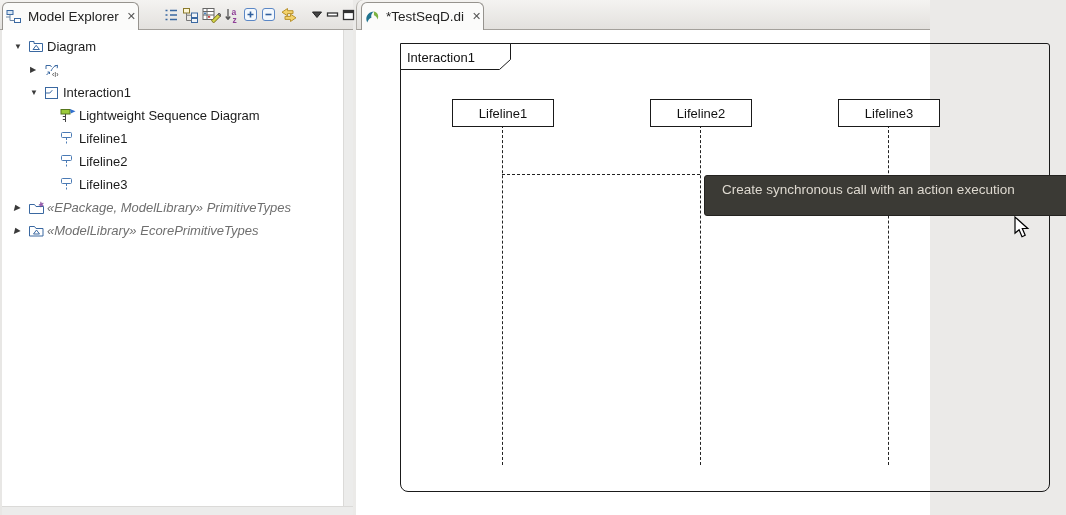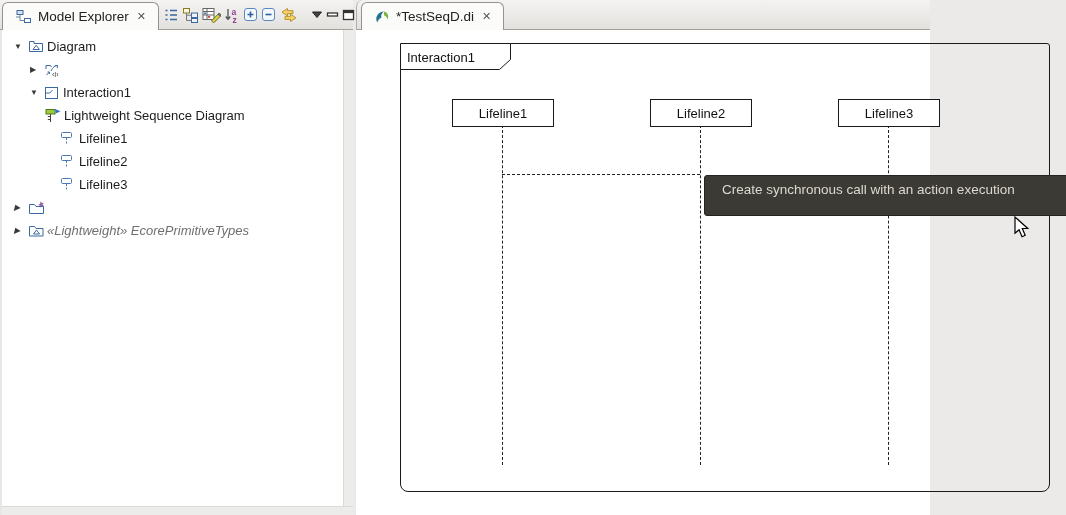--- a/index.html
+++ b/index.html
@@ -6,21 +6,21 @@
   #root{position:relative;width:1066px;height:515px;background:#ebeae8;overflow:hidden;
         font-family:"Liberation Sans",sans-serif;-webkit-font-smoothing:antialiased;}
   
   .panel{position:absolute;top:0;height:515px;}
   #me-panel{left:0;width:353px;}
   #ed-panel{left:356px;width:574px;}
   .tabbar{position:relative;height:30px;background:linear-gradient(#f4f3f1,#e3e1de);
           border-bottom:1px solid #a3a09b;box-sizing:border-box;}
   #ed-tabbar{border-left:1px solid #b2afaa;border-top-left-radius:7px;}
   .tab{position:absolute;top:2px;height:28px;background:#fbfbfa;border:1px solid #96938e;border-bottom:none;
-       border-radius:6px 6px 0 0;display:flex;align-items:center;gap:6px;padding:0 12px;z-index:3;box-sizing:border-box;}
+       border-radius:6px 6px 0 0;display:flex;align-items:center;gap:6px;padding:0 2px;z-index:3;box-sizing:border-box;}
   #me-tab{left:2px;}
   #ed-tab{left:4px;}
   .tab-label{font-size:13.5px;color:#222;white-space:nowrap;}
   .close{font-size:11px;color:#555;padding-left:2px;cursor:default;line-height:1;}
   .ic{display:inline-flex;align-items:center;justify-content:center;line-height:0;}
   #me-toolbar{position:absolute;left:163px;top:0;height:29px;display:flex;align-items:center;gap:3px;}
   .tb-spacer{width:6px;}
   
   .view-content{position:absolute;top:30px;left:0;right:0;bottom:0;background:#fff;
                 border-left:2px solid #e8e7e5;box-sizing:border-box;}
@@ -157,21 +157,21 @@
           <div class="trow" style="padding-left: 28px;">
             <span class="arrow">▼</span>
             <span class="ticon">
               <svg width="15" height="14" viewBox="0 0 15 14">
                 <rect x="1.5" y="1.5" width="12" height="11" fill="#fff" stroke="#3a68a1"></rect>
                 <path d="M1.5 7 H5.8 L8.3 4.2" fill="none" stroke="#3a68a1"></path>
               </svg>
             </span>
             <span>Interaction1</span>
           </div>
-          <div class="trow" style="padding-left: 29px; text-align: right;">
+          <div class="trow" style="padding-left: 44px; text-align: right;">
             <span class="arrow"></span>
             <span class="ticon">
               <svg width="16" height="15" viewBox="0 0 16 15">
                 <rect x="1" y="1.5" width="9" height="4.5" fill="#9ccb3b" stroke="#55761c"></rect>
                 <path d="M5.5 6 V14 M5.5 8.5 H2.8 M5.5 11.5 H2.8" stroke="#444" fill="none"></path>
                 <path d="M10 1 L15.5 3.2 L10.8 5.6 Z" fill="#2f6fce"></path>
               </svg>
             </span>
             <span>Lightweight Sequence Diagram</span>
           </div>
@@ -206,30 +206,31 @@
             <span>Lifeline3</span>
           </div>
           <div class="trow muted" style="padding-left: 12px;">
             <span class="arrow">▶</span>
             <span class="ticon">
               <svg width="17" height="14" viewBox="0 0 17 14">
                 <path d="M1.5 3.5 h5 l1.5 2 h7.5 v7 h-14 z" fill="#fff" stroke="#3a68a1"></path>
                 <path d="M12.8 0.8 l0.8 1.7 1.8 -0.4 -1.1 1.4 1.1 1.4 -1.8 -0.4 -0.8 1.7 -0.3 -1.8 -1.7 -0.4 1.6 -0.9 z" fill="#9b59b6" stroke="#6f3b84" stroke-width="0.4"></path>
               </svg>
             </span>
+            <span>«EPackage, ModelLibrary» PrimitiveTypes</span>
           </div>
           <div class="trow muted" style="padding-left: 12px;">
             <span class="arrow">▶</span>
             <span class="ticon">
               <svg width="16" height="14" viewBox="0 0 16 14">
                 <path d="M1.5 2.5 h5 l1.5 2 h7 v7.5 h-13.5 z" fill="#fff" stroke="#3a68a1"></path>
                 <path d="M5.5 10 l3 -4 3 4 z" fill="none" stroke="#3a68a1"></path>
               </svg>
             </span>
-            <span>«Lightweight» EcorePrimitiveTypes</span>
+            <span>«ModelLibrary» EcorePrimitiveTypes</span>
           </div>
         </div>
       <div id="vscroll"></div>
       <div id="hscroll"></div>
     </div>
   </div>
 
   <div id="ed-panel" class="panel">
     <div class="tabbar" id="ed-tabbar">
       <div class="tab" id="ed-tab">

